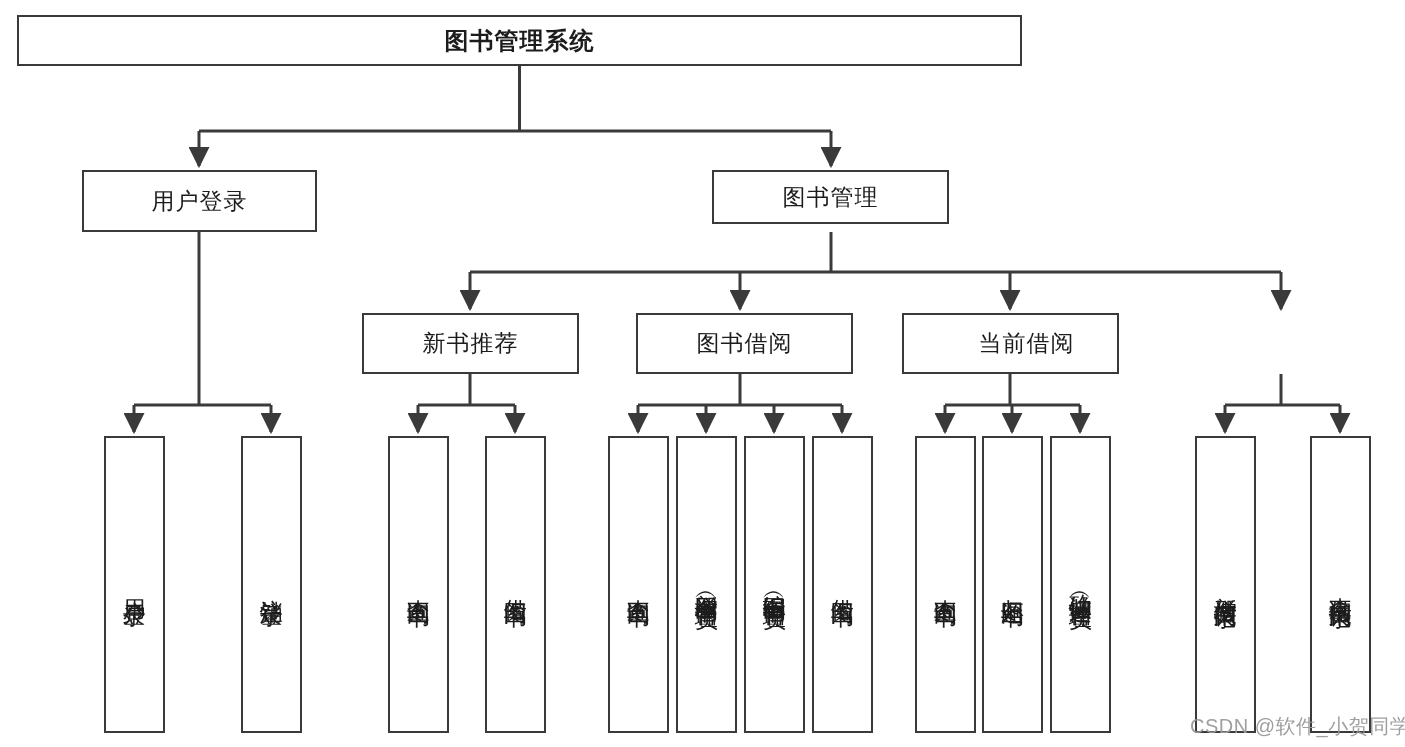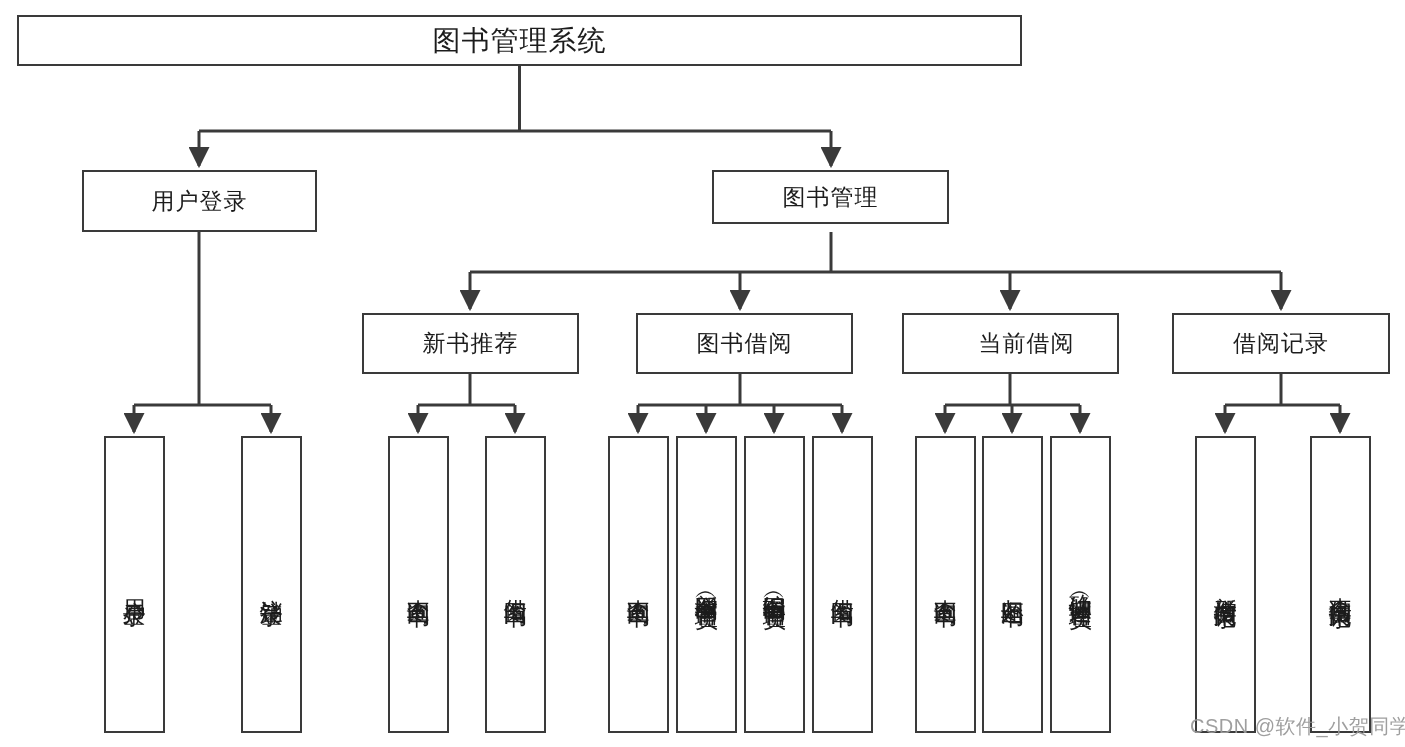--- a/index.html
+++ b/index.html
@@ -32,21 +32,22 @@
     display: flex;
     align-items: center;
     justify-content: center;
     color: #1c1c1c;
   }
   .box.horizontal {
     font-size: 23px;
     letter-spacing: 1px;
   }
   .box.root {
-    font-size: 28px;
+    font-size: 24px;
+    font-weight: bold;
   }
   .box.vertical {
     writing-mode: vertical-rl;
     text-orientation: upright;
     font-size: 23px;
     line-height: 1.16;
     padding: 4px 0;
   }
   .box.vertical .vtext {
     writing-mode: vertical-rl;
@@ -132,23 +133,20 @@
 
   <div class="box horizontal" style="left:362px; top:313px; width:217px; height:61px;">
     <span>新书推荐</span>
   </div>
   <div class="box horizontal" style="left:636px; top:313px; width:217px; height:61px;">
     <span>图书借阅</span>
   </div>
   <div class="box horizontal" style="left:902px; top:313px; width:217px; height:61px;padding-left:32px;">
     <span>当前借阅</span>
   </div>
-  <div class="box horizontal" style="left:1172px; top:313px; width:218px; height:61px;">
-    <span>借阅记录</span>
-  </div>
 
   <div class="box vertical" style="left:104px; top:436px; width:61px; height:297px;">
     <span class="vtext">用户登录</span>
   </div>
   <div class="box vertical" style="left:241px; top:436px; width:61px; height:297px;">
     <span class="vtext">注销登录</span>
   </div>
 
   <div class="box vertical" style="left:388px; top:436px; width:61px; height:297px;">
     <span class="vtext">查询图书</span>

